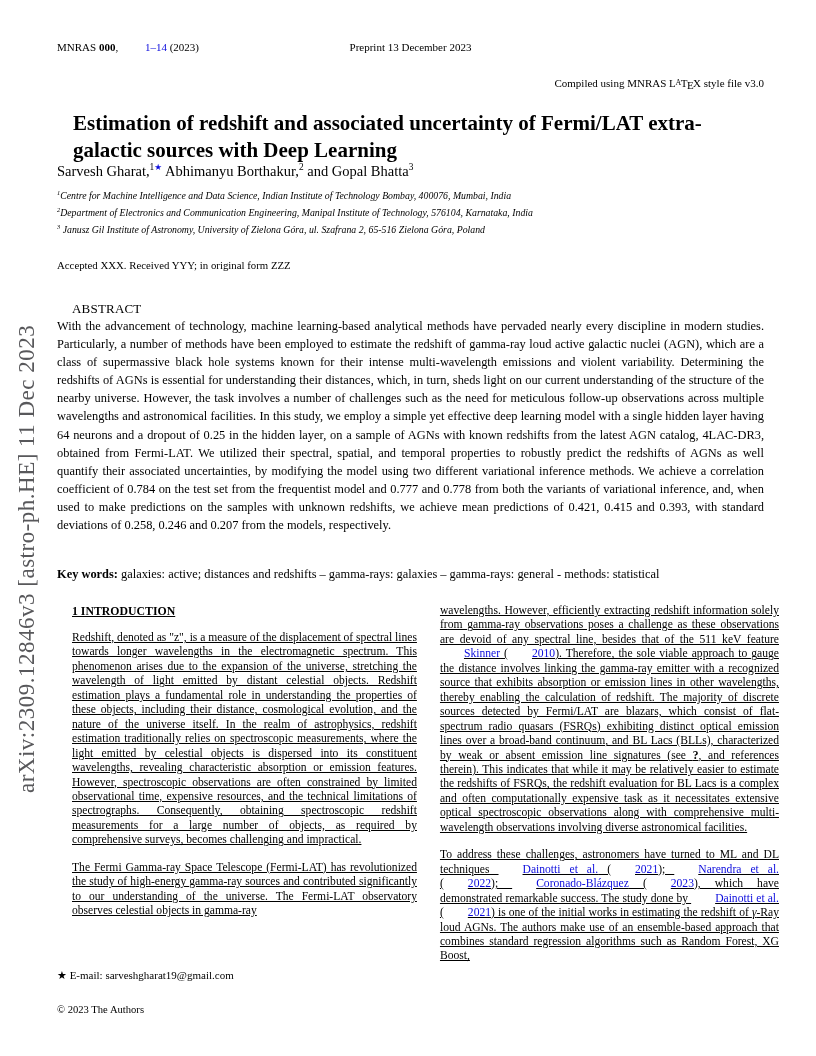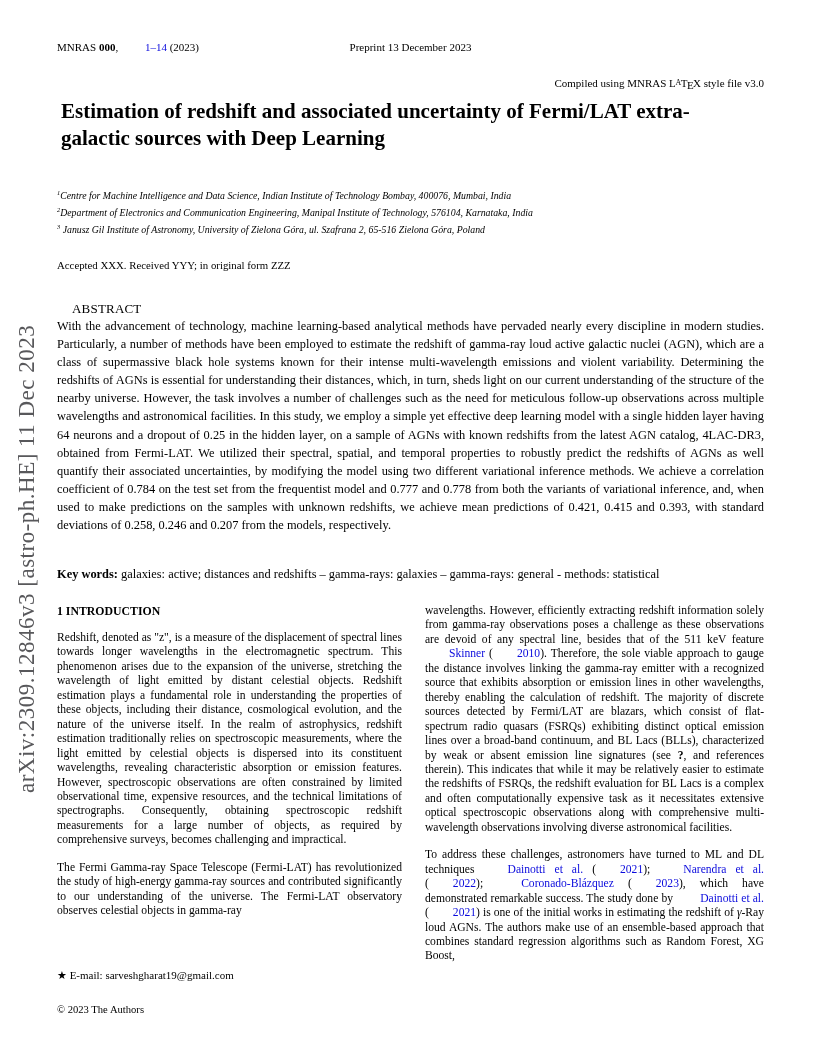--- a/index.html
+++ b/index.html
@@ -19,21 +19,21 @@
   .title{position:absolute;left:57px;top:94px;width:660px;font-size:21px;font-weight:bold;line-height:27px;}
   .authors{position:absolute;left:57px;top:162px;width:700px;font-size:14.5px;}
   .affils{position:absolute;left:57px;top:186px;width:707px;font-size:9.8px;font-style:italic;line-height:13.8px;}
   .affils .aff-row{display:block;}
   .accepted{position:absolute;left:57px;top:259px;width:707px;font-size:10.8px;}
 
   .abs-head{position:absolute;left:72px;top:301px;font-size:13px;font-weight:normal;letter-spacing:0.2px;}
   .abs-text{position:absolute;left:57px;top:317px;width:707px;font-size:12.4px;line-height:18.1px;text-align:justify;}
   .keywords{position:absolute;left:57px;top:567px;width:707px;font-size:12.4px;}
 
-  .columns{position:absolute;left:57px;top:604px;width:707px;display:flex;gap:23px;}
+  .columns{position:absolute;left:72px;top:604px;width:707px;display:flex;gap:23px;text-decoration:underline;}
   .col-l{width:351px;}
   .col-r{width:345px;}
   .sec-head{font-size:11.8px;font-weight:bold;margin:0 0 12px 0;}
   .body-par{font-size:11.6px;line-height:14.45px;text-align:justify;margin:0 0 13px 0;}
   .body-par:last-child{margin-bottom:0;}
 
   .footnote{position:absolute;left:57px;top:969px;width:351px;font-size:11px;}
   .copyright{position:absolute;left:57px;top:1004px;font-size:10.6px;}
 
   
@@ -52,22 +52,23 @@
 <div class="page">
 
   <div class="arxiv">arXiv:2309.12846v3  [astro-ph.HE]  11 Dec 2023</div>
 
   <div class="hdr">
     <div class="hl"><span class="s-plain">MNRAS </span><span class="s-b">000</span><span class="s-plain">, </span><span class="s-link">1–14</span><span class="s-plain"> (2023)</span></div>
     <div class="hc">Preprint 13 December 2023</div>
     <div class="hr"><span class="s-plain">Compiled using MNRAS L</span><span class="s-latexA">A</span><span class="s-plain">T</span><span class="s-latexE">E</span><span class="s-plain">X</span><span class="s-plain"> style file v3.0</span></div>
   </div>
 
-  <h1 class="title" style="margin:4px;">Estimation of redshift and associated uncertainty of Fermi/LAT extra-galactic sources with Deep Learning</h1>
+  <h1 class="title" style="margin:16px;">Estimation of redshift and associated uncertainty of Fermi/LAT extra-galactic sources with Deep Learning</h1>
 
+  <div class="authors"><span class="s-plain">Sarvesh Gharat,</span><span class="s-sup">1</span><span class="s-suplink">★</span><span class="s-plain"> Abhimanyu Borthakur,</span><span class="s-sup">2</span><span class="s-plain"> and Gopal Bhatta</span><span class="s-sup">3</span></div>
 
   <div class="affils">
     <span class="aff-row"><span class="s-sup">1</span><span class="s-plain">Centre for Machine Intelligence and Data Science, Indian Institute of Technology Bombay, 400076, Mumbai, India</span></span>
     <span class="aff-row"><span class="s-sup">2</span><span class="s-plain">Department of Electronics and Communication Engineering, Manipal Institute of Technology, 576104, Karnataka, India</span></span>
     <span class="aff-row"><span class="s-sup">3</span><span class="s-plain"> Janusz Gil Institute of Astronomy, University of Zielona Góra, ul. Szafrana 2, 65-516 Zielona Góra, Poland</span></span>
   </div>
 
   <div class="accepted">Accepted XXX. Received YYY; in original form ZZZ</div>
 
   <div class="abs-head">ABSTRACT</div>

